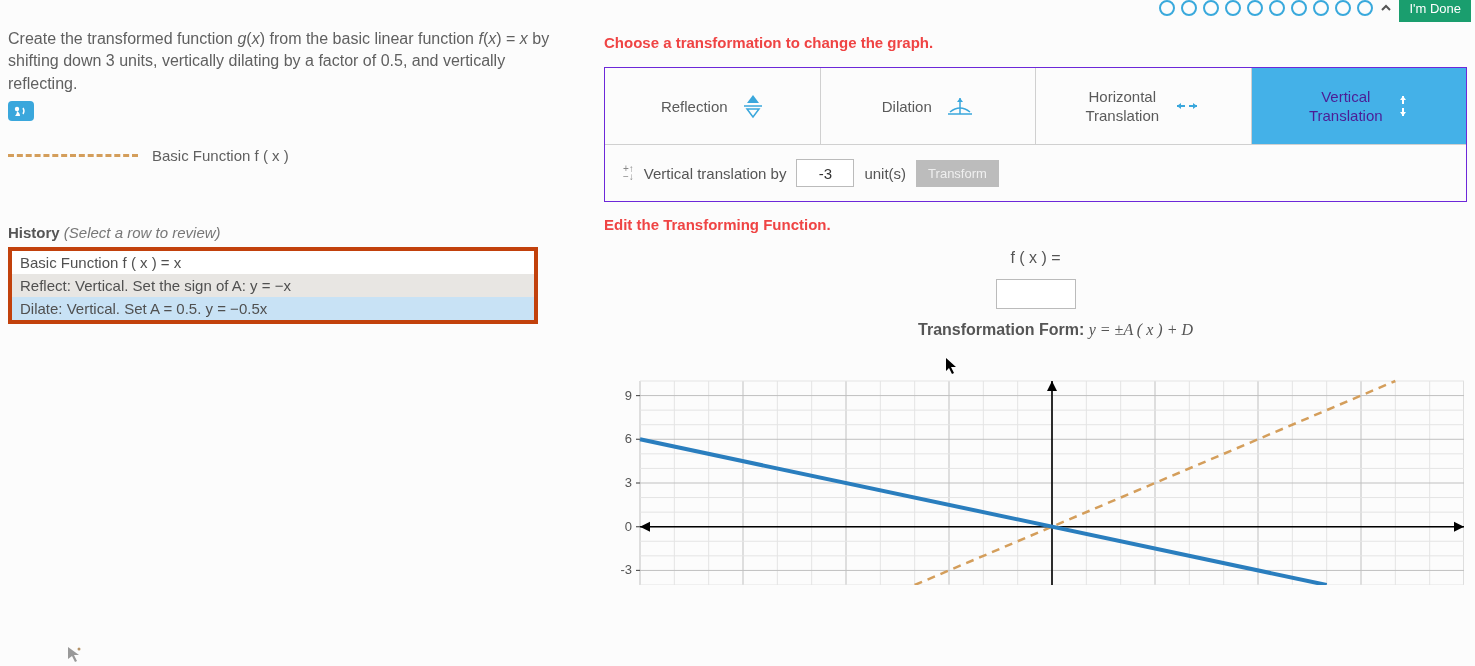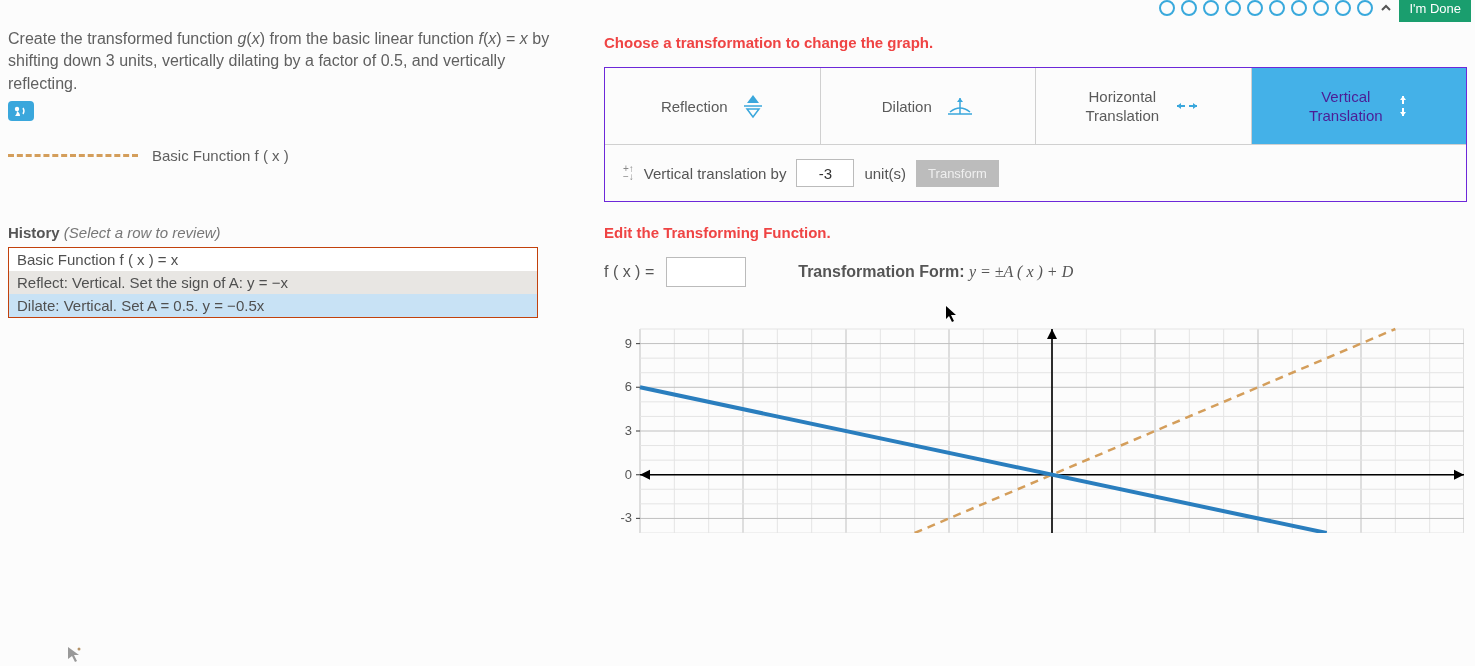--- a/index.html
+++ b/index.html
@@ -95,21 +95,21 @@
     .history-section {
       margin-top: 60px;
     }
     .history-title {
       font-size: 15px;
       color: #555;
       margin-bottom: 6px;
     }
     .history-title .hint { font-style: italic; color: #777; }
     .history-box {
-      border: 1px solid #c2410c;
+      border: 4px solid #c2410c;
       font-size: 15px;
       width: 530px;
     }
     .history-row {
       padding: 3px 8px;
       color: #505050;
       cursor: pointer;
     }
     .history-row.r0 { background: #fff; }
     .history-row.r1 { background: #e8e6e3; }
@@ -171,24 +171,24 @@
     .num-input {
       width: 58px; height: 28px; border: 1px solid #bbb; text-align: center;
       font-size: 15px; color: #333; background: #fff;
     }
     .transform-btn {
       background: #bcbcbc; color: #efefef; border: none;
       padding: 6px 12px; font-size: 13px; cursor: pointer;
     }
 
     .edit-section {
-      margin-top: 22px;
+      margin-top: 14px;
     }
     .fx-row {
-      display: flex; align-items: center; gap: 12px; margin-top: 14px; font-size: 16px; color: #555;
+      display: flex; align-items: center; gap: 12px; margin-top: 14px; font-size: 16px; color: #555; flex-direction: column;
     }
     .fx-input {
       width: 80px; height: 30px; border: 1px solid #bbb; background: #fff;
     }
     .form-label { margin-left: 40px; font-weight: 600; color: #555; }
     .form-expr { font-weight: 400; font-style: italic; font-family: Liberation Serif, serif; }
 
     
     .graph-wrap {
       margin-top: 36px;

